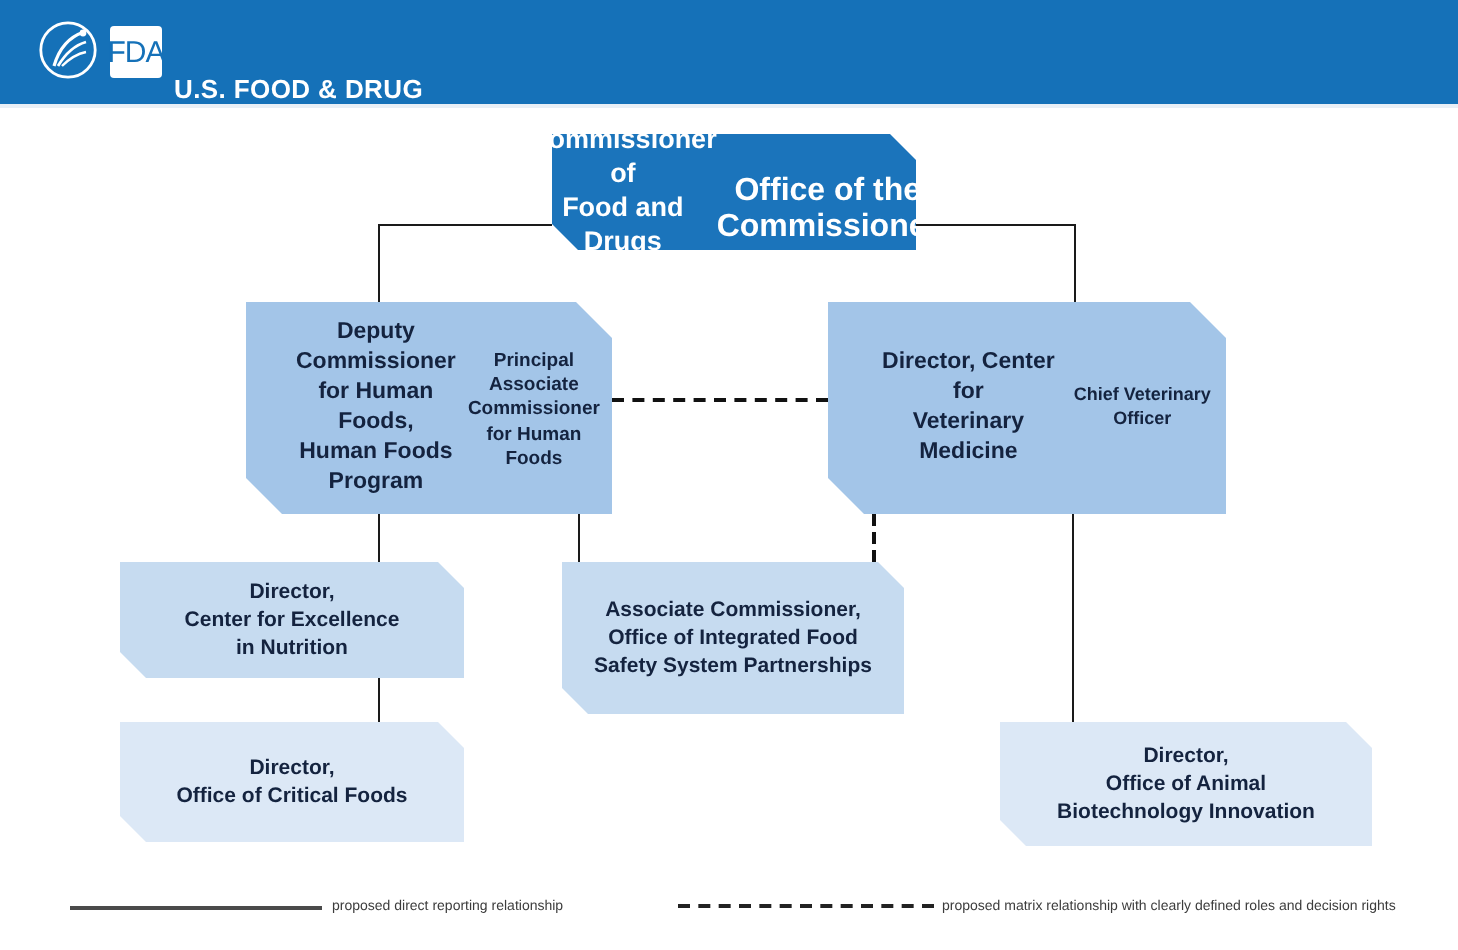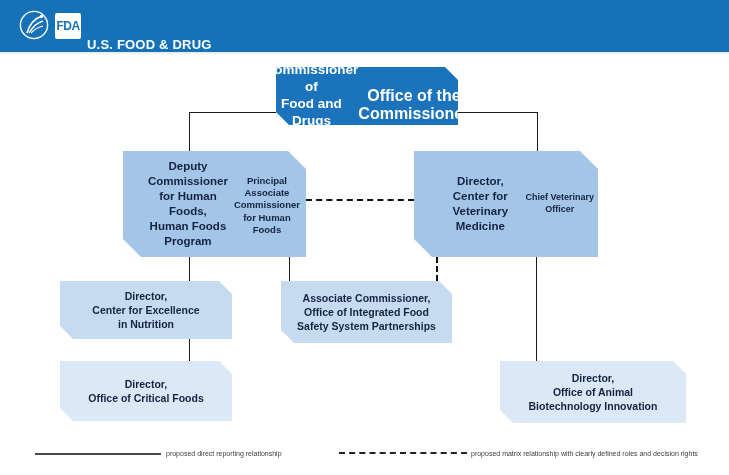--- a/index.html
+++ b/index.html
@@ -23,22 +23,22 @@
     align-items: center;
   }
   #hhs-logo { position: absolute; left: 18px; top: 9px; }
   #fda-square {
     position: absolute; left: 55px; top: 13px;
     width: 26px; height: 26px;
     background: #ffffff;
     border-radius: 2px;
     display: flex; align-items: center; justify-content: center;
     color: #1571B8;
-    font-weight: bold;
-    font-size: 12px;
+    font-weight: normal;
+    font-size: 15px;
     letter-spacing: -0.5px;
   }
   #agency-name { position: absolute; left: 87px; top: 13px; color: #ffffff; }
   #agency-name .line1 { font-size: 13px; font-weight: bold; letter-spacing: 0.2px; margin-top: 24px; }
   #agency-name .line2 { font-size: 6.5px; font-weight: bold; letter-spacing: 1.8px; margin-top: 2px; }
 
   
   .node {
     position: absolute;
     display: flex;
@@ -60,33 +60,33 @@
     color: #ffffff;
   }
   #node-commissioner .title { font-size: 13.5px; line-height: 1.25; }
   #node-commissioner .subtitle { font-size: 16px; margin-top: 18px; }
 
   #node-deputy {
     left: 123px; top: 151px; width: 183px; height: 106px;
     background: #A3C5E8;
   }
   #node-cvm {
-    left: 414px; top: 151px; width: 184px; height: 106px;
+    left: 414px; top: 151px; width: 199px; height: 106px;
     background: #A3C5E8;
   }
   #node-deputy .title, #node-cvm .title { font-size: 11.5px; line-height: 1.3; }
   #node-deputy .subtitle { font-size: 9.5px; line-height: 1.3; margin-top: 3px; }
   #node-cvm .subtitle { font-size: 9px; line-height: 1.3; margin-top: 0; }
 
   #node-nutrition {
     left: 60px; top: 281px; width: 172px; height: 58px;
     background: #C6DBF0;
   }
   #node-associate {
-    left: 281px; top: 281px; width: 171px; height: 62px;
+    left: 281px; top: 281px; width: 171px; height: 76px;
     background: #C6DBF0;
   }
   #node-critical {
     left: 60px; top: 361px; width: 172px; height: 60px;
     background: #DCE8F6;
   }
   #node-biotech {
     left: 500px; top: 361px; width: 186px; height: 62px;
     background: #DCE8F6;
   }

